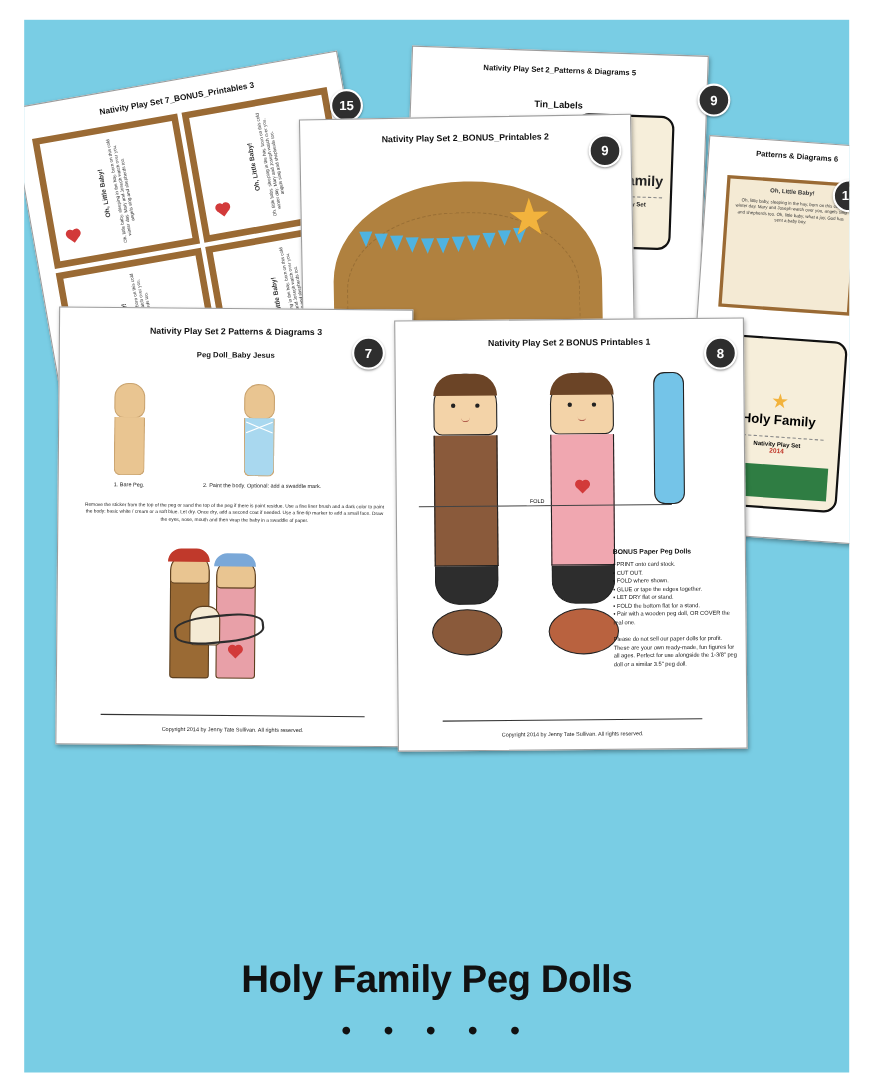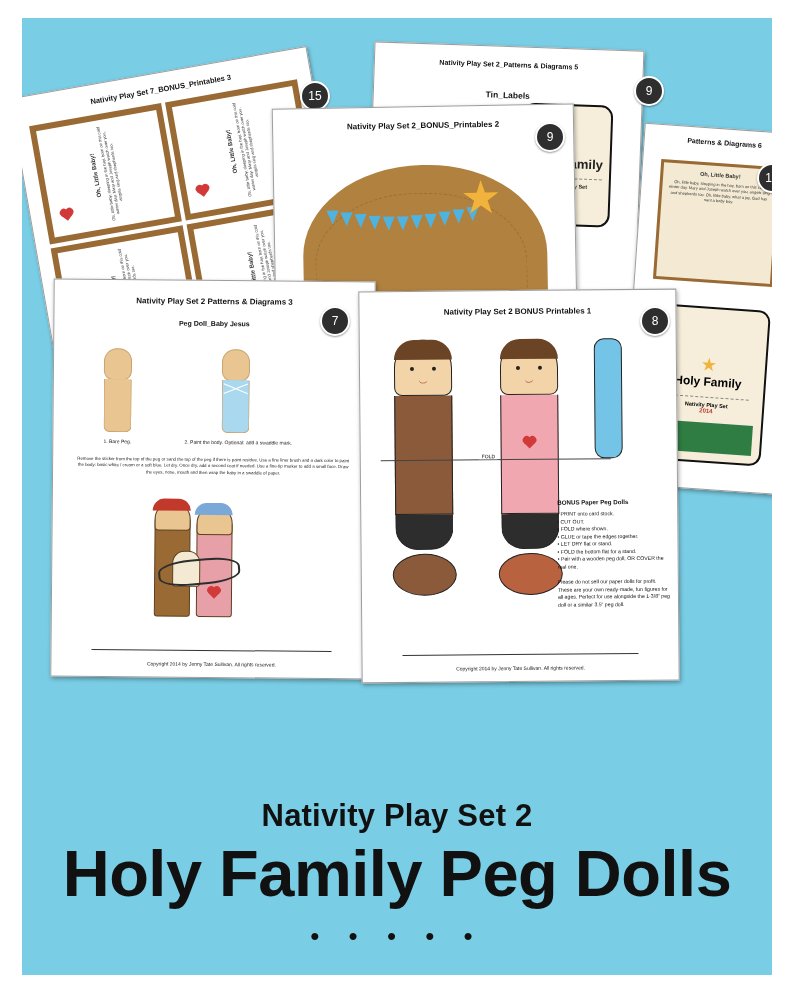--- a/index.html
+++ b/index.html
@@ -40,21 +40,21 @@
     color: #111;
   }
   .badge {
     position: absolute;
     border-radius: 50%;
     background: #2e2e2e;
     color: #ffffff;
     display: flex;
     align-items: center;
     justify-content: center;
-    font-weight: normal;
+    font-weight: bold;
     border: 2px solid #ffffff;
     box-shadow: 0 1px 2px rgba(0,0,0,0.4);
   }
   .copyright {
     position: absolute;
     left: 0; right: 0;
     text-align: center;
     color: #222;
   }
   .rule {
@@ -361,21 +361,21 @@
     bottom: 26px;
     text-align: center;
     color: #111;
   }
   .t-set {
     font-size: 31px;
     font-weight: bold;
     letter-spacing: 0.2px;
   }
   .t-main {
-    font-size: 65px;
+    font-size: 35px;
     font-weight: bold;
     margin-top: 2px;
     letter-spacing: -0.5px;
   }
   .t-sub {
     font-size: 22px;
     font-weight: bold;
     margin-top: 7px;
   }
   .t-sub2 {
@@ -570,19 +570,18 @@
         </div>
         <div style="margin-top:8px;">Please do not sell our paper dolls for profit. These are your own ready-made, fun figures for all ages. Perfect for use alongside the 1-3/8" peg doll or a similar 3.5" peg doll.</div>
       </div>
 
       <div class="rule" style="left:40px; bottom:26px; width:236px;"></div>
       <div class="copyright" style="bottom:10px; font-size:5px;">Copyright 2014 by Jenny Tate Sullivan. All rights reserved.</div>
     </div>
     <div class="badge" style="left:618px; top:288px; width:26px; height:26px; font-size:12px;">8</div>
 
     <div class="title-block">
-      <div class="t-set">Nativity Play Set 2</div>
       <div class="t-main">Holy Family Peg Dolls</div>
       <div class="dots">• • • • •</div>
     </div>
 
   </div>
 </div>
 
 </body></html>

